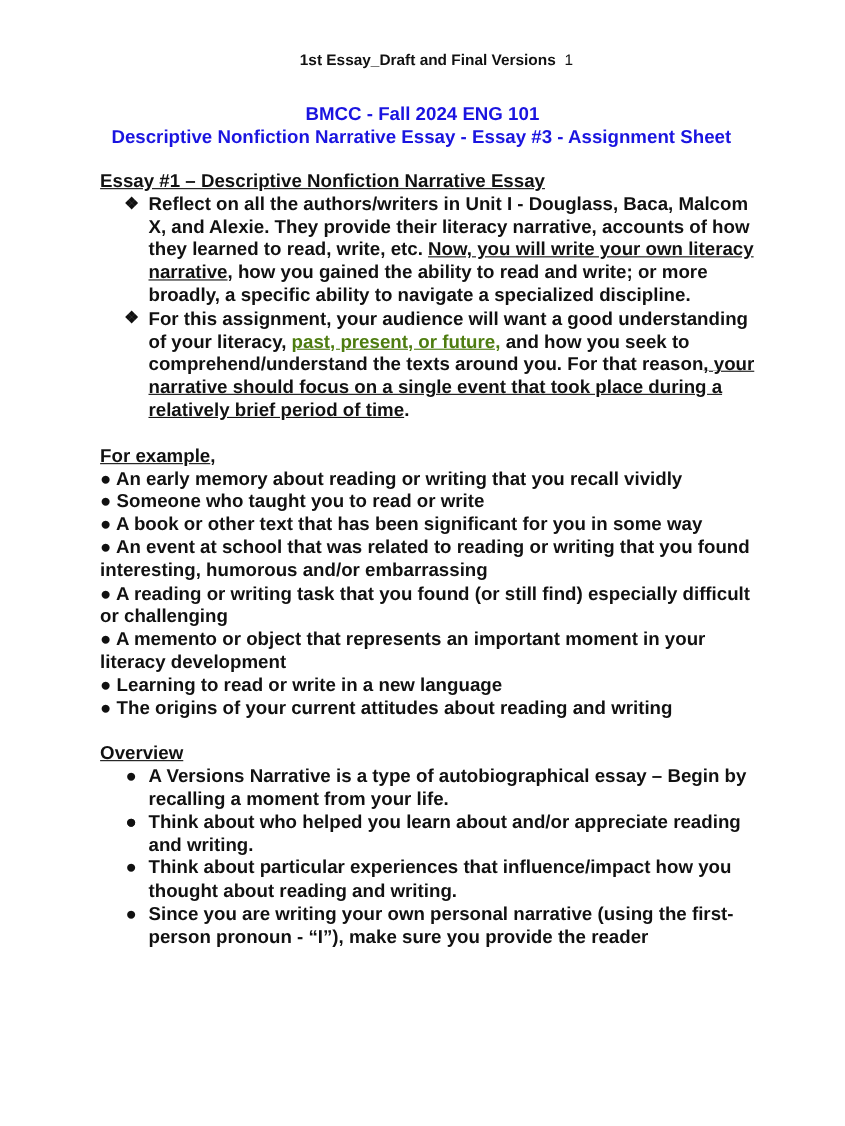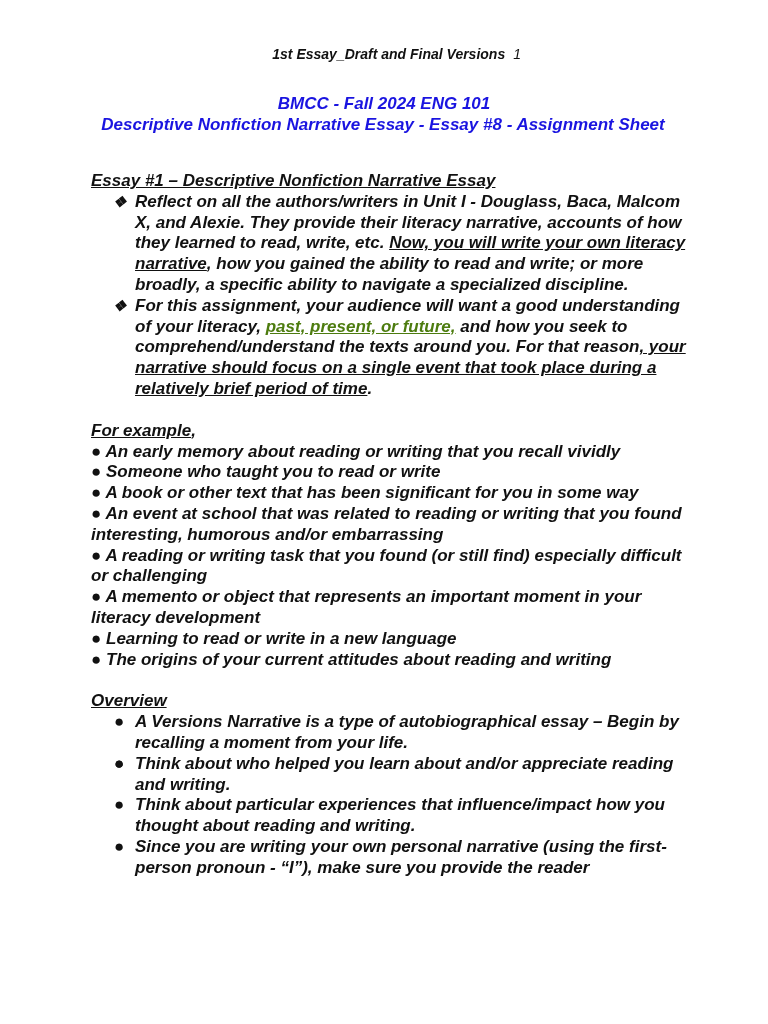--- a/index.html
+++ b/index.html
@@ -1,45 +1,45 @@
 <!DOCTYPE html>
 <html><head>
 <meta charset="utf-8">
 <style>
   html, body { margin:0; padding:0; background:#ffffff; }
   body { width:768px; height:1024px; overflow:hidden; position:relative;
          font-family:"Liberation Sans", sans-serif; color:#111111; }
-  .page { position:absolute; left:0; top:0; width:612px; height:1024px;font-style:italic; }
+  .page { position:absolute; left:0; top:0; width:612px; height:1024px; }
   .header { position:absolute; top:46px; right:91px; font-size:14px; font-weight:bold; color:#111; white-space:nowrap; }
   .header .pnum { font-weight:normal; margin-left:8px; }
   .title { position:absolute; left:0; width:768px; text-align:center; font-weight:bold; font-size:17px; color:#1a14e0; line-height:21px; }
   .t1 { top:93px; }
   .t2 { top:114px; left:-1px; }
-  .body { position:absolute; left:91px; top:155px; width:600px; font-size:17px; font-weight:bold; line-height:20.8px;margin-top:16px; }
+  .body { position:absolute; left:91px; top:155px; width:600px; font-size:17px; font-weight:bold; line-height:20.8px; }
   .u { text-decoration:underline; }
   .link { color:#4d7c0f; text-decoration:underline; }
   .h { text-decoration:underline; font-weight:bold; }
   .dlist { margin:0; padding:0; list-style:none; }
   .dlist li { position:relative; padding-left:44px; }
   .dlist li .mark { position:absolute; left:22px; top:0; font-size:15px; }
   .gap { height:21px; }
   .plist div { }
   .olist { margin:0; padding:0; list-style:none; }
   .olist li { position:relative; padding-left:44px; }
   .olist li .mark { position:absolute; left:23px; top:0; }
 </style>
 </head>
 <body>
 
 <div class="page">
 
   <div class="header"><span>1st Essay_Draft and Final Versions</span><span class="pnum">1</span></div>
 
   <div class="title t1">BMCC - Fall 2024 ENG 101</div>
-  <div class="title t2">Descriptive Nonfiction Narrative Essay - Essay #8 - Assignment Sheet</div>
+  <div class="title t2">Descriptive Nonfiction Narrative Essay - Essay #3 - Assignment Sheet</div>
 
   <div class="body">
 
     <div class="h">Essay #1 – Descriptive Nonfiction Narrative Essay</div>
     <ul class="dlist">
       <li>
         <span class="mark">❖</span><span>Reflect on all the authors/writers in Unit I - Douglass, Baca, Malcom X, and Alexie. They provide their literacy narrative, accounts of how they learned to read, write, etc. </span><span class="u">Now, you will write your own literacy narrative</span><span>, how you gained the ability to read and write; or more broadly, a specific ability to navigate a specialized discipline.</span>
       </li>
       <li>
         <span class="mark">❖</span><span> For this assignment, your audience will want a good understanding of your literacy, </span><span class="link">past, present, or future,</span><span> and how you seek to comprehend/understand the texts around you. For that reason</span><span class="u">, your narrative should focus on a single event that took place during a relatively brief period of time</span><span>.</span>

